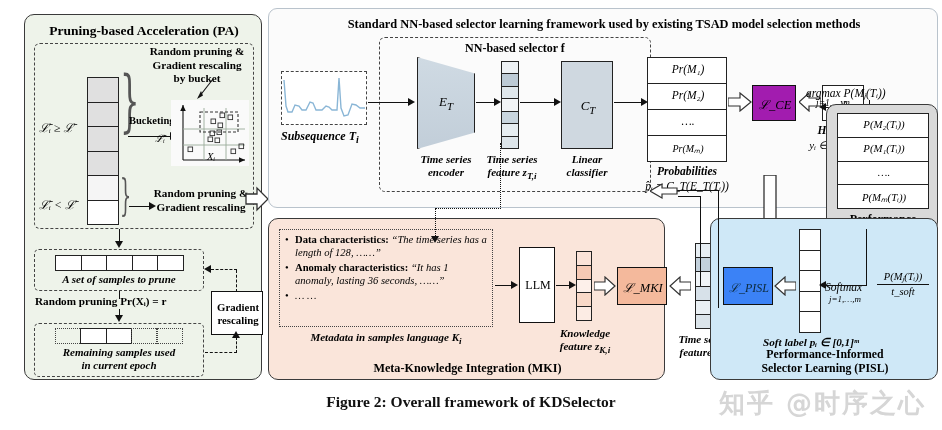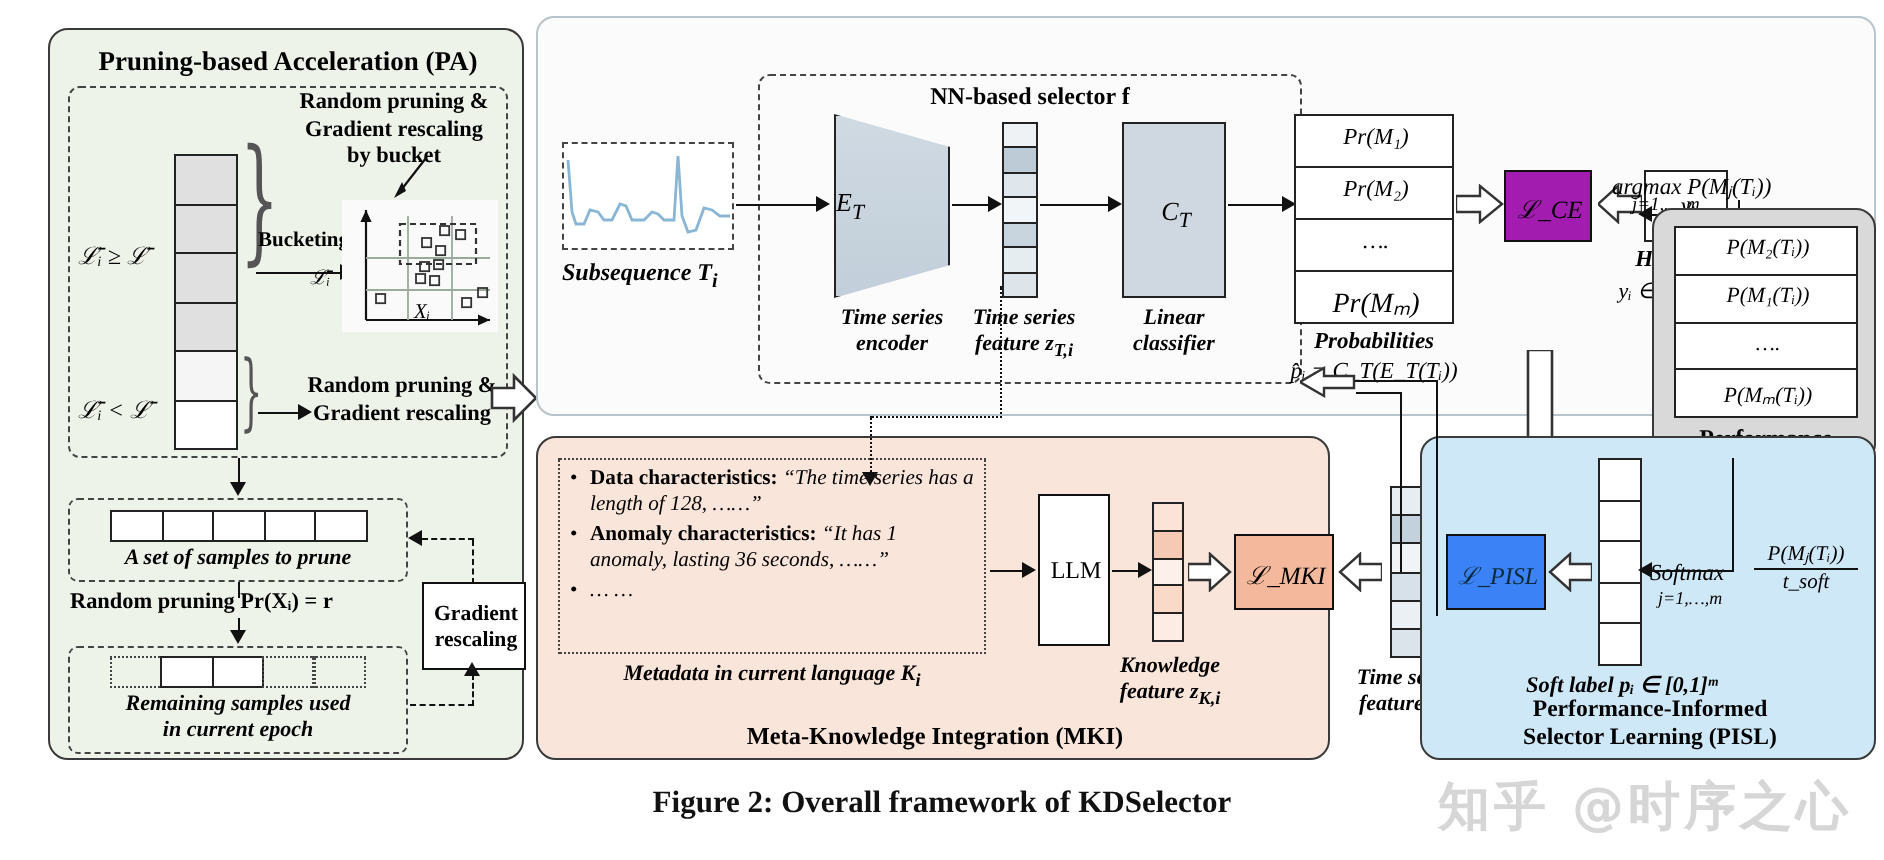--- a/index.html
+++ b/index.html
@@ -51,21 +51,21 @@
 
   .cellrow { display:flex; flex-direction:row; }
   .cellrow > div { flex:1 1 0; border:1.2px solid #222; margin-right:-1.2px; background:#fff; }
 
   
   .trapez {
     background:linear-gradient(180deg,#cfdae3,#c2ced9);
     border:1.5px solid #222;
     clip-path: polygon(0% 0%, 100% 18%, 100% 82%, 0% 100%);
   }
-  .trapez-lbl{ position:absolute; width:100%; top:50%; transform:translateY(-50%); text-align:left;}
+  .trapez-lbl{ position:absolute; width:100%; top:50%; transform:translateY(-50%); text-align:center;}
 
   .boxgray { background:#cfd8e0; border:1.5px solid #222; }
   .loss-ce { background:#a21caf; border:1.5px solid #111; }
   .loss-mki{ background:#f4b99c; border:1.5px solid #111; }
   .loss-pisl{ background:#3b82f6; border:1.5px solid #111; }
 
   
   .ln-h { position:absolute; height:0; border-top:1.6px solid #111; }
   .ln-v { position:absolute; width:0; border-left:1.6px solid #111; }
   .ln-h-d { position:absolute; height:0; border-top:1.5px dashed #111; }
@@ -214,20 +214,21 @@
     <div class="ln-v-d" style="left:211px;top:255px;height:22px;"></div>
     <div class="ln-h-d" style="left:186px;top:254px;width:26px;"></div>
     <div class="ah-l" style="left:179px;top:250px;"></div>
   </div>
 
   <svg class="abs" style="left:245px;top:186px;" width="24" height="26">
     <polygon points="1,8 12,8 12,2 23,13 12,24 12,18 1,18" fill="#ffffff" stroke="#333" stroke-width="1.3"></polygon>
   </svg>
 
   <div class="abs panel-std">
+    <div class="txt bold" style="left:0;top:8px;width:670px;text-align:center;font-size:12.4px;">Standard NN-based selector learning framework used by existing TSAD model selection methods</div>
 
     <div class="abs dashbox" style="left:110px;top:28px;width:272px;height:155px;border-radius:6px;"></div>
     <div class="txt bold" style="left:110px;top:32px;width:272px;text-align:center;font-size:12px;">NN-based selector  f</div>
 
     <div class="abs dashbox" style="left:12px;top:62px;width:86px;height:54px;background:#fff;">
       <svg width="84" height="52" viewBox="0 0 84 52">
         <polyline points="2,8 4,34 6,40 10,40 13,33 17,34 20,38 24,38 28,30 31,31 34,38 40,38 44,34 47,35 50,38 55,38 57,6 59,36 62,44 66,43 70,32 74,33 78,36 83,36" fill="none" stroke="#8ab6d6" stroke-width="1.4"></polyline>
       </svg>
     </div>
     <div class="txt ital" style="left:12px;top:120px;font-size:12px;">
@@ -280,21 +281,21 @@
       <div style="position:relative;">
           <span class="txt mathi" style="left:0;top:5px;width:80px;text-align:center;font-size:11.5px;display:block;">Pr(M₁)</span>
         </div>
       <div style="position:relative;">
           <span class="txt mathi" style="left:0;top:5px;width:80px;text-align:center;font-size:11.5px;display:block;">Pr(M₂)</span>
         </div>
       <div style="position:relative;">
           <span class="txt mathi" style="left:0;top:5px;width:80px;text-align:center;font-size:11.5px;display:block;">….</span>
         </div>
       <div style="position:relative;">
-          <span class="txt mathi" style="left:0;top:5px;width:80px;text-align:center;font-size:14px;display:block;">Pr(Mₘ)</span>
+          <span class="txt mathi" style="left:0;top:5px;width:80px;text-align:center;font-size:10px;display:block;">Pr(Mₘ)</span>
         </div>
     </div>
     <div class="txt ital ctr" style="left:372px;top:156px;width:92px;font-size:11.5px;">Probabilities</div>
     <div class="txt mathi ctr" style="left:368px;top:171px;width:100px;font-size:11.5px;">p̂ᵢ = C_T(E_T(Tᵢ))</div>
 
     <svg class="abs" style="left:459px;top:83px;" width="24" height="20">
       <polygon points="0,6 12,6 12,1 23,10 12,19 12,14 0,14" fill="#fff" stroke="#333" stroke-width="1.2"></polygon>
     </svg>
 
     <div class="abs loss-ce" style="left:483px;top:76px;width:44px;height:36px;">
@@ -359,21 +360,21 @@
           <i>“It has 1 anomaly, lasting 36 seconds, ……”</i>
         </span>
       </div>
       <div style="display:flex;">
         <span style="width:10px;">•</span>
         <span style="flex:1;"><i>… …</i></span>
       </div>
     </div>
 
     <div class="txt ital ctr" style="left:10px;top:112px;width:214px;font-size:11px;">
-      <span>Metadata in current language  K</span><sub class="mathi">i</sub>
+      <span>Metadata in samples language  K</span><sub class="mathi">i</sub>
     </div>
 
     <div class="ln-h" style="left:226px;top:66px;width:16px;"></div>
     <div class="ah-r" style="left:242px;top:62px;"></div>
 
     <div class="abs solidbox" style="left:250px;top:28px;width:36px;height:76px;border:1.6px solid #111;">
       <div class="txt ctr" style="left:0;top:30px;width:36px;font-size:12px;font-family:'Liberation Serif',serif;">LLM</div>
     </div>
 
     <div class="ln-h" style="left:287px;top:66px;width:13px;"></div>

